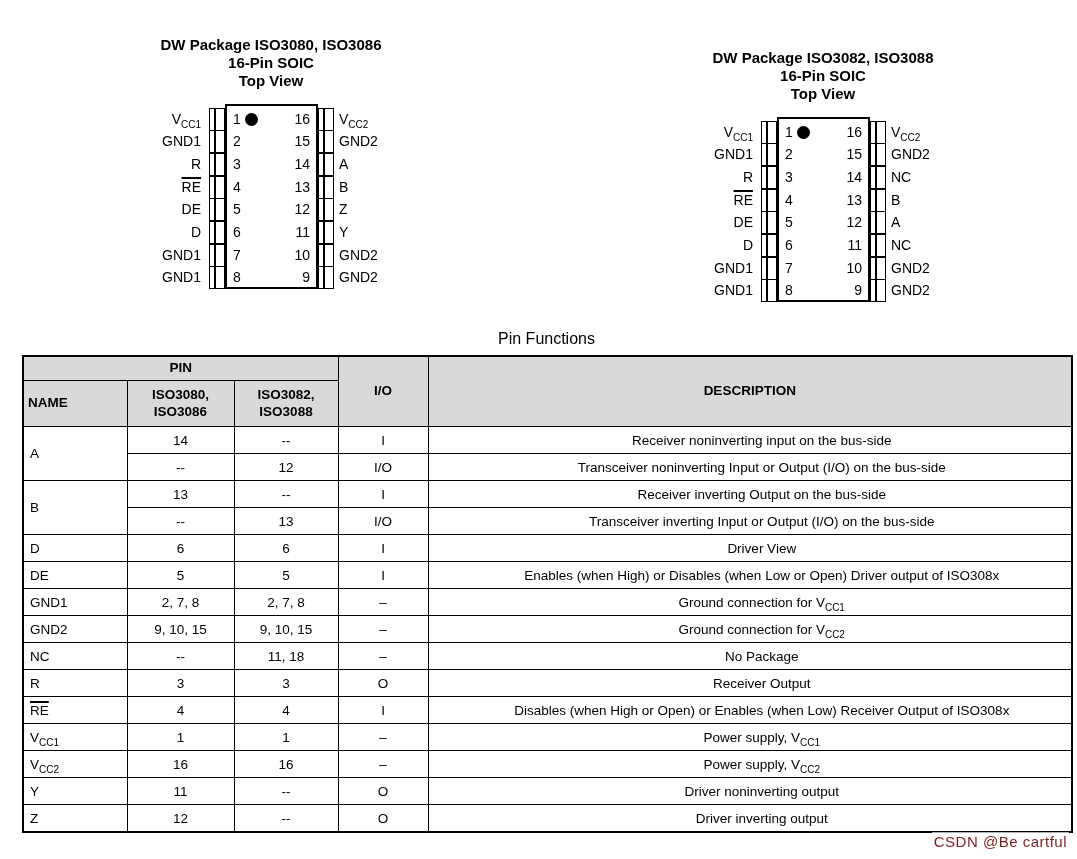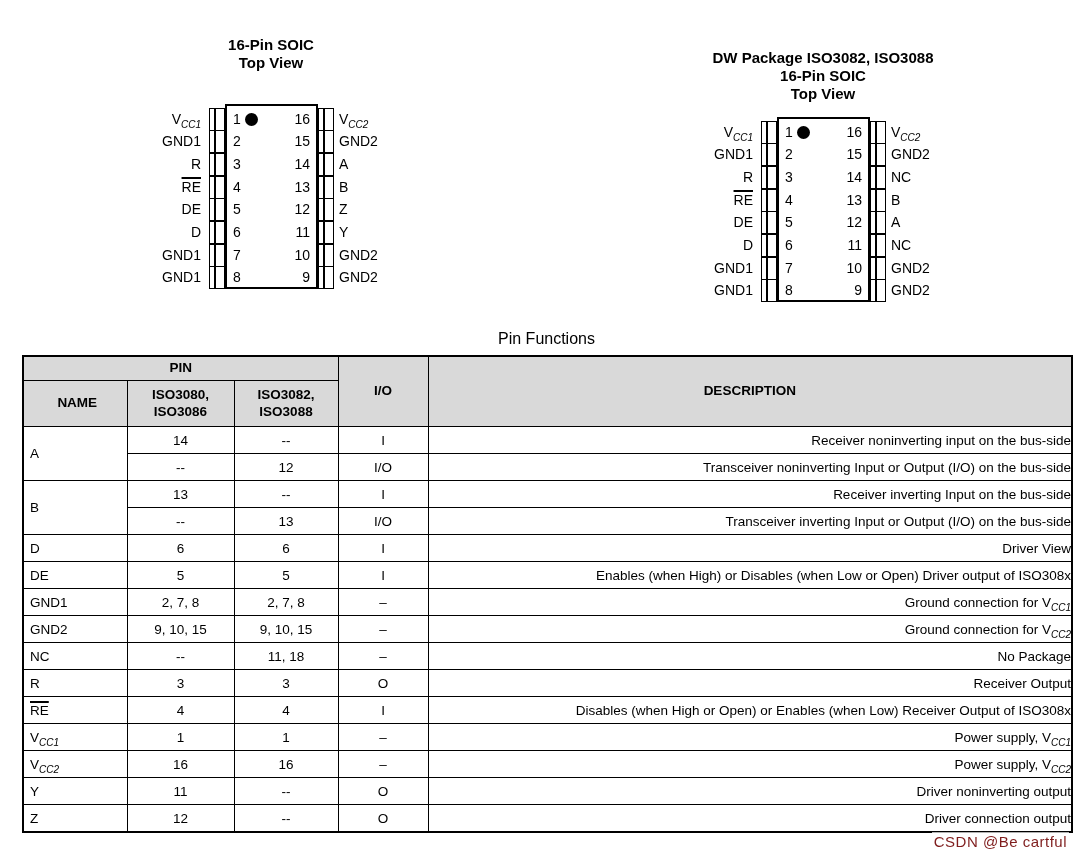--- a/index.html
+++ b/index.html
@@ -20,47 +20,48 @@
   .pinrow > div{position:absolute;top:0;height:23px;line-height:23px;white-space:nowrap;}
   .dlabel-l{left:0;width:75px;text-align:right;}
   .dlabel-r{left:213px;text-align:left;}
   .dnum-l{left:107px;}
   .dnum-r{left:0;width:184px;text-align:right;}
   .lead{position:absolute;width:16px;height:12px;border:1.5px solid #000;
         box-sizing:border-box;top:5.5px;background:#fff;}
   .lead::before{content:"";position:absolute;left:4px;top:0;bottom:0;width:1.5px;background:#000;}
   .lead-l{left:83px;}
   .lead-r{left:192px;}
-  sub{font-size:10px;line-height:0;font-style:italic;}
+  sub{font-size:10px;line-height:0;}
   .ov{text-decoration:overline;text-decoration-thickness:1.5px;}
   
   .tbl-title{position:absolute;left:22px;top:330px;width:1049px;text-align:center;
              font-weight:normal;font-size:16px;}
   .tbl-wrap{position:absolute;left:22px;top:355px;z-index:1;}
   table{border-collapse:collapse;table-layout:fixed;width:1049px;
         border:2px solid #000;font-size:13.5px;}
   th,td{border:1.5px solid #000;padding:0;vertical-align:middle;}
   thead th{background:#d9d9d9;font-weight:bold;text-align:center;line-height:1.2;}
   .hr1 th{height:23px;margin-top:32px;}
   .hr2 th{height:45px;}
-  th.h-name{text-align:center;padding-left:4px;}
+  th.h-name{text-align:left;padding-left:4px;}
   tbody td{height:26px;}
   td.c-name{text-align:left;padding-left:6px;}
   td.c-pin,td.c-io{text-align:center;}
-  td.c-desc{text-align:right;padding-left:24px;}
+  td.c-desc{text-align:center;padding-left:24px;}
   
   .watermark{position:absolute;right:8px;top:832px;z-index:2;
              font-size:15px;letter-spacing:.5px;color:#7f1d1d;
              background:rgba(255,255,255,.7);padding:1px 2px;}
 </style>
 </head>
 <body>
 
 <div class="diagram" style="left:126px;top:30px;">
   <div class="dtitle">
+      <div>DW Package ISO3080, ISO3086</div>
       <div>16-Pin SOIC</div>
       <div>Top View</div>
     </div>
   <div class="ic-body"></div>
   <div class="pin1-dot"></div>
   <div class="pinrows">
       <div class="pinrow" style="top: 77.5px;">
         <div class="dlabel-l"><span>V</span><sub>CC1</sub></div>
         <div class="lead lead-l"></div>
         <div class="dnum-l">1</div>
@@ -238,21 +239,21 @@
           <td class="c-pin">--</td>
           <td class="c-pin">12</td>
           <td class="c-io">I/O</td>
           <td class="c-desc"><span>Transceiver noninverting Input or Output (I/O) on the bus-side</span></td>
         </tr>
         <tr>
           <td class="c-name" rowspan="2"><span>B</span></td>
           <td class="c-pin">13</td>
           <td class="c-pin">--</td>
           <td class="c-io">I</td>
-          <td class="c-desc"><span>Receiver inverting Input on the bus-side</span></td>
+          <td class="c-desc"><span>Receiver inverting Output on the bus-side</span></td>
         </tr>
         <tr>
           <td class="c-pin">--</td>
           <td class="c-pin">13</td>
           <td class="c-io">I/O</td>
           <td class="c-desc"><span>Transceiver inverting Input or Output (I/O) on the bus-side</span></td>
         </tr>
         <tr>
           <td class="c-name"><span>D</span></td>
           <td class="c-pin">6</td>
@@ -321,19 +322,19 @@
           <td class="c-pin">11</td>
           <td class="c-pin">--</td>
           <td class="c-io">O</td>
           <td class="c-desc"><span>Driver noninverting output</span></td>
         </tr>
         <tr>
           <td class="c-name"><span>Z</span></td>
           <td class="c-pin">12</td>
           <td class="c-pin">--</td>
           <td class="c-io">O</td>
-          <td class="c-desc"><span>Driver connection output</span></td>
+          <td class="c-desc"><span>Driver inverting output</span></td>
         </tr>
       </tbody>
   </table>
 </div>
 
 <div class="watermark">CSDN @Be cartful</div>
 
 </body></html>

